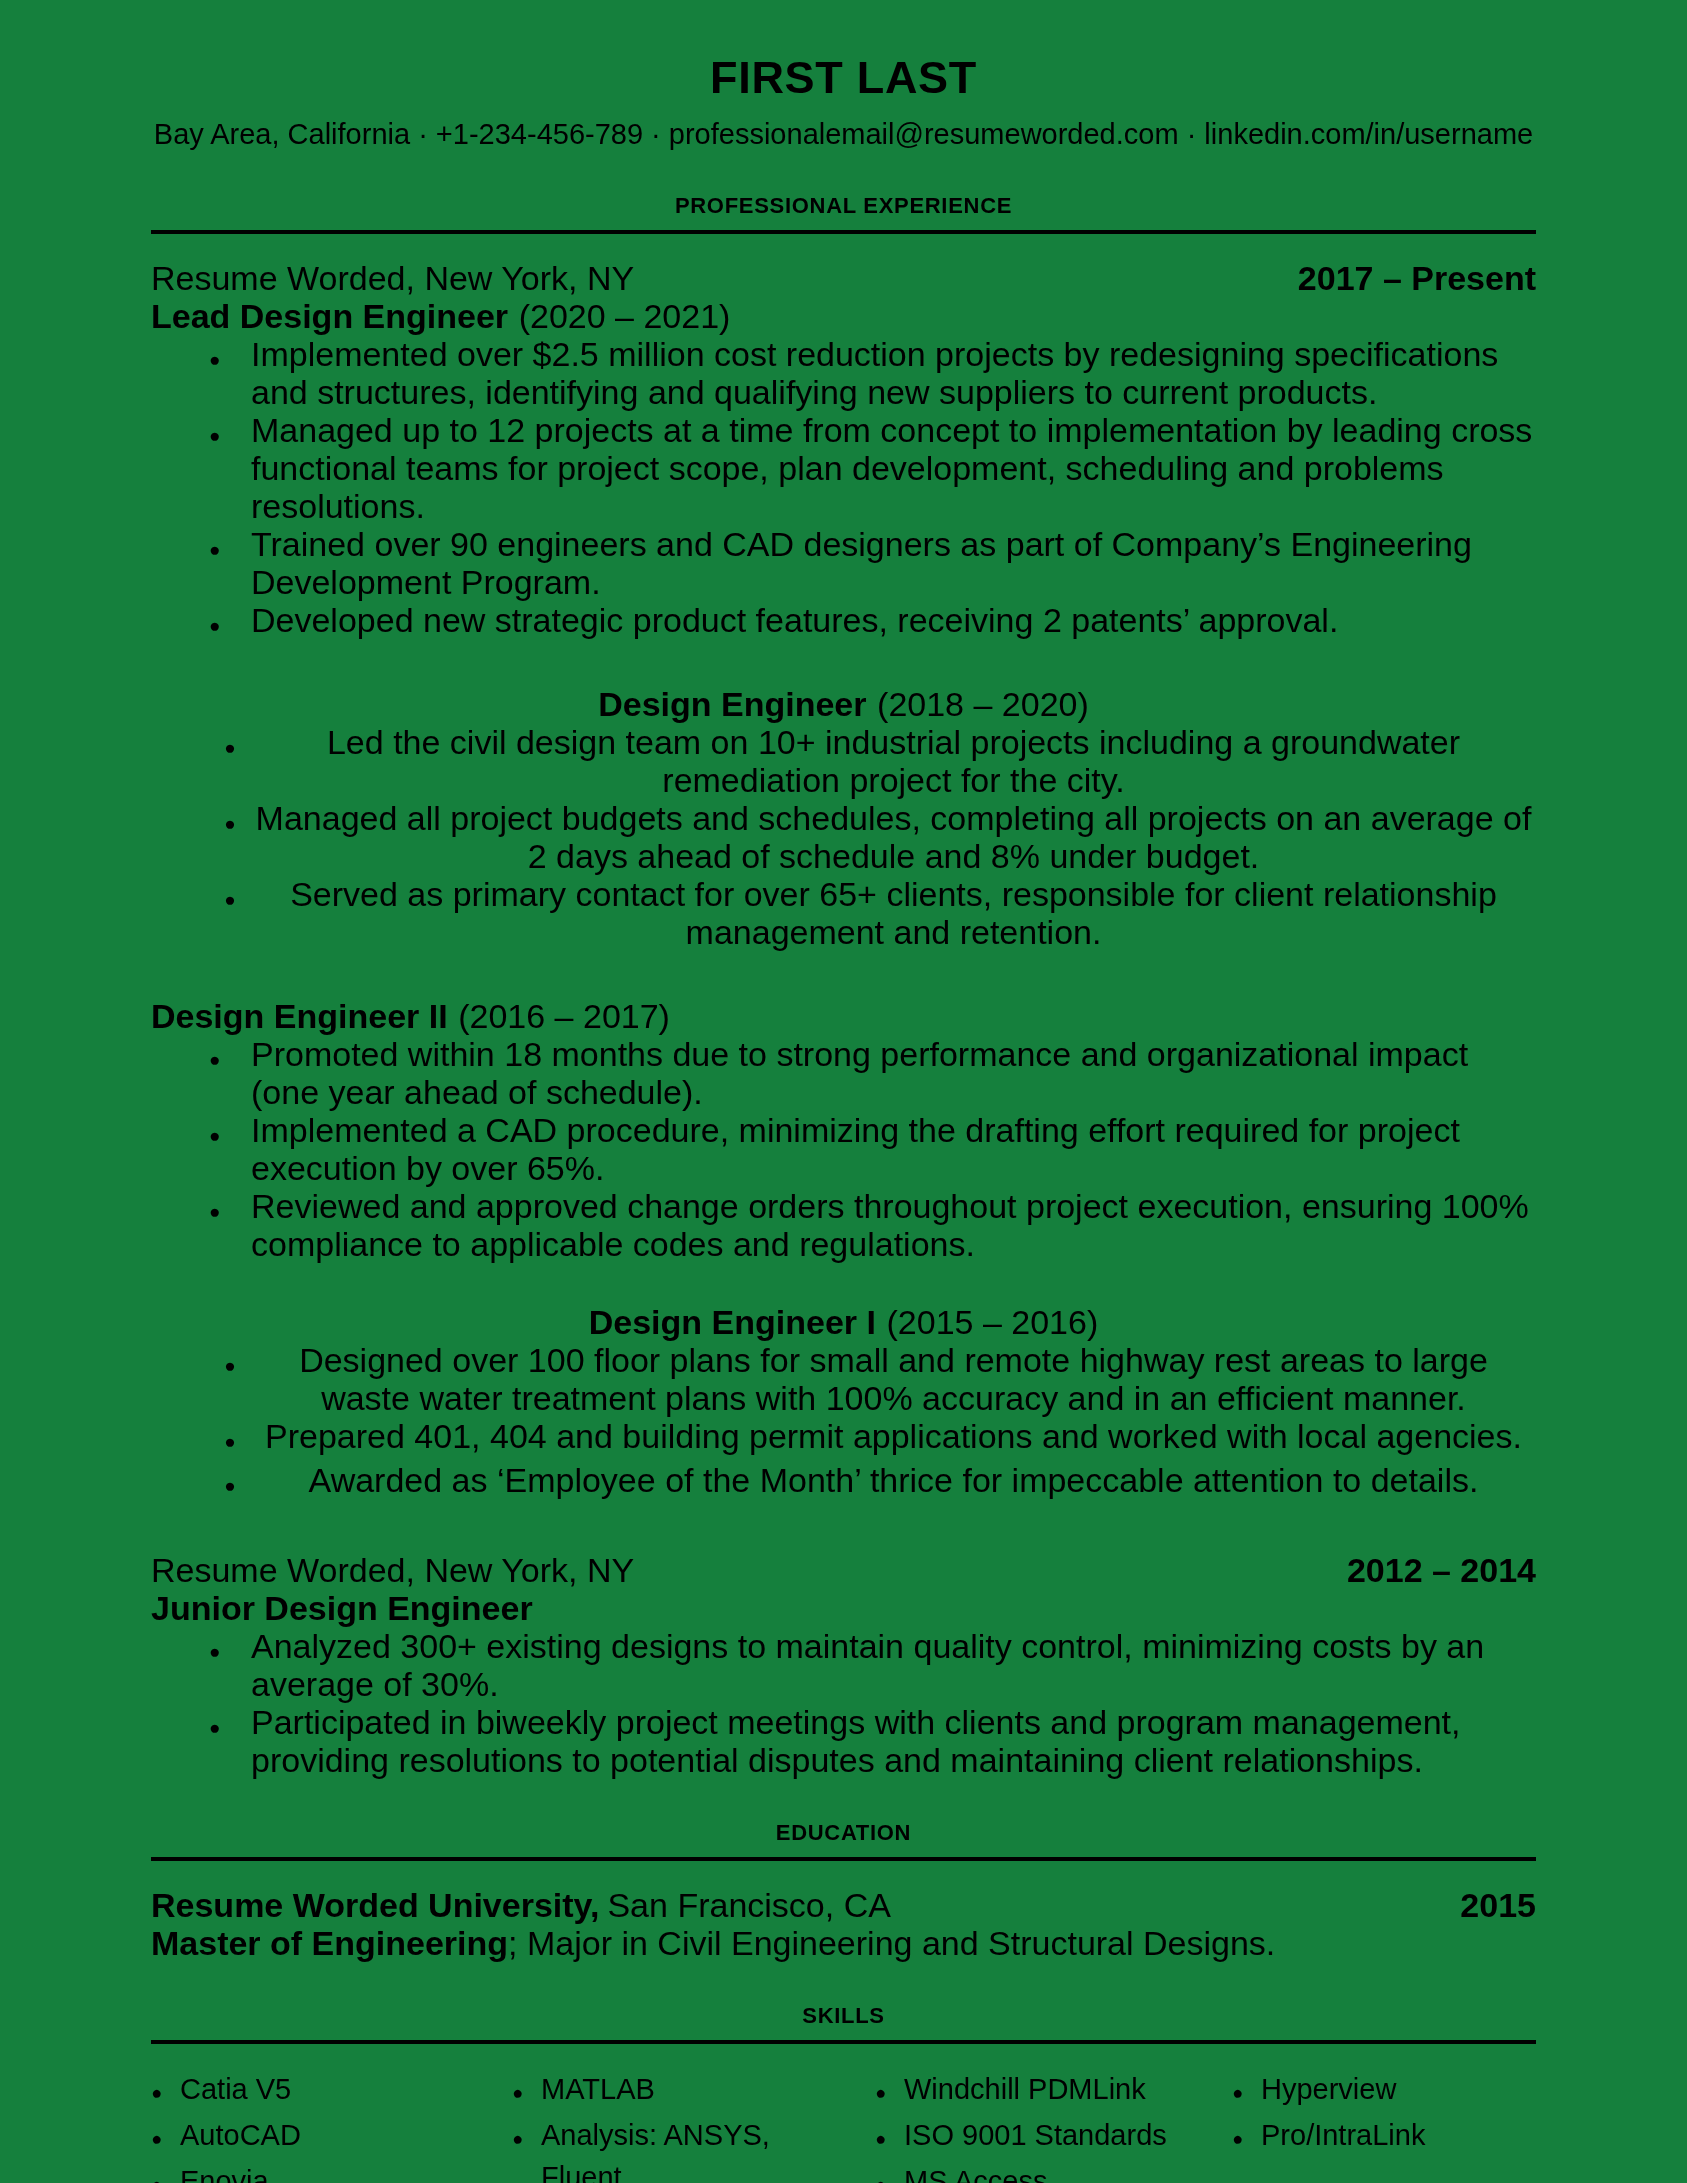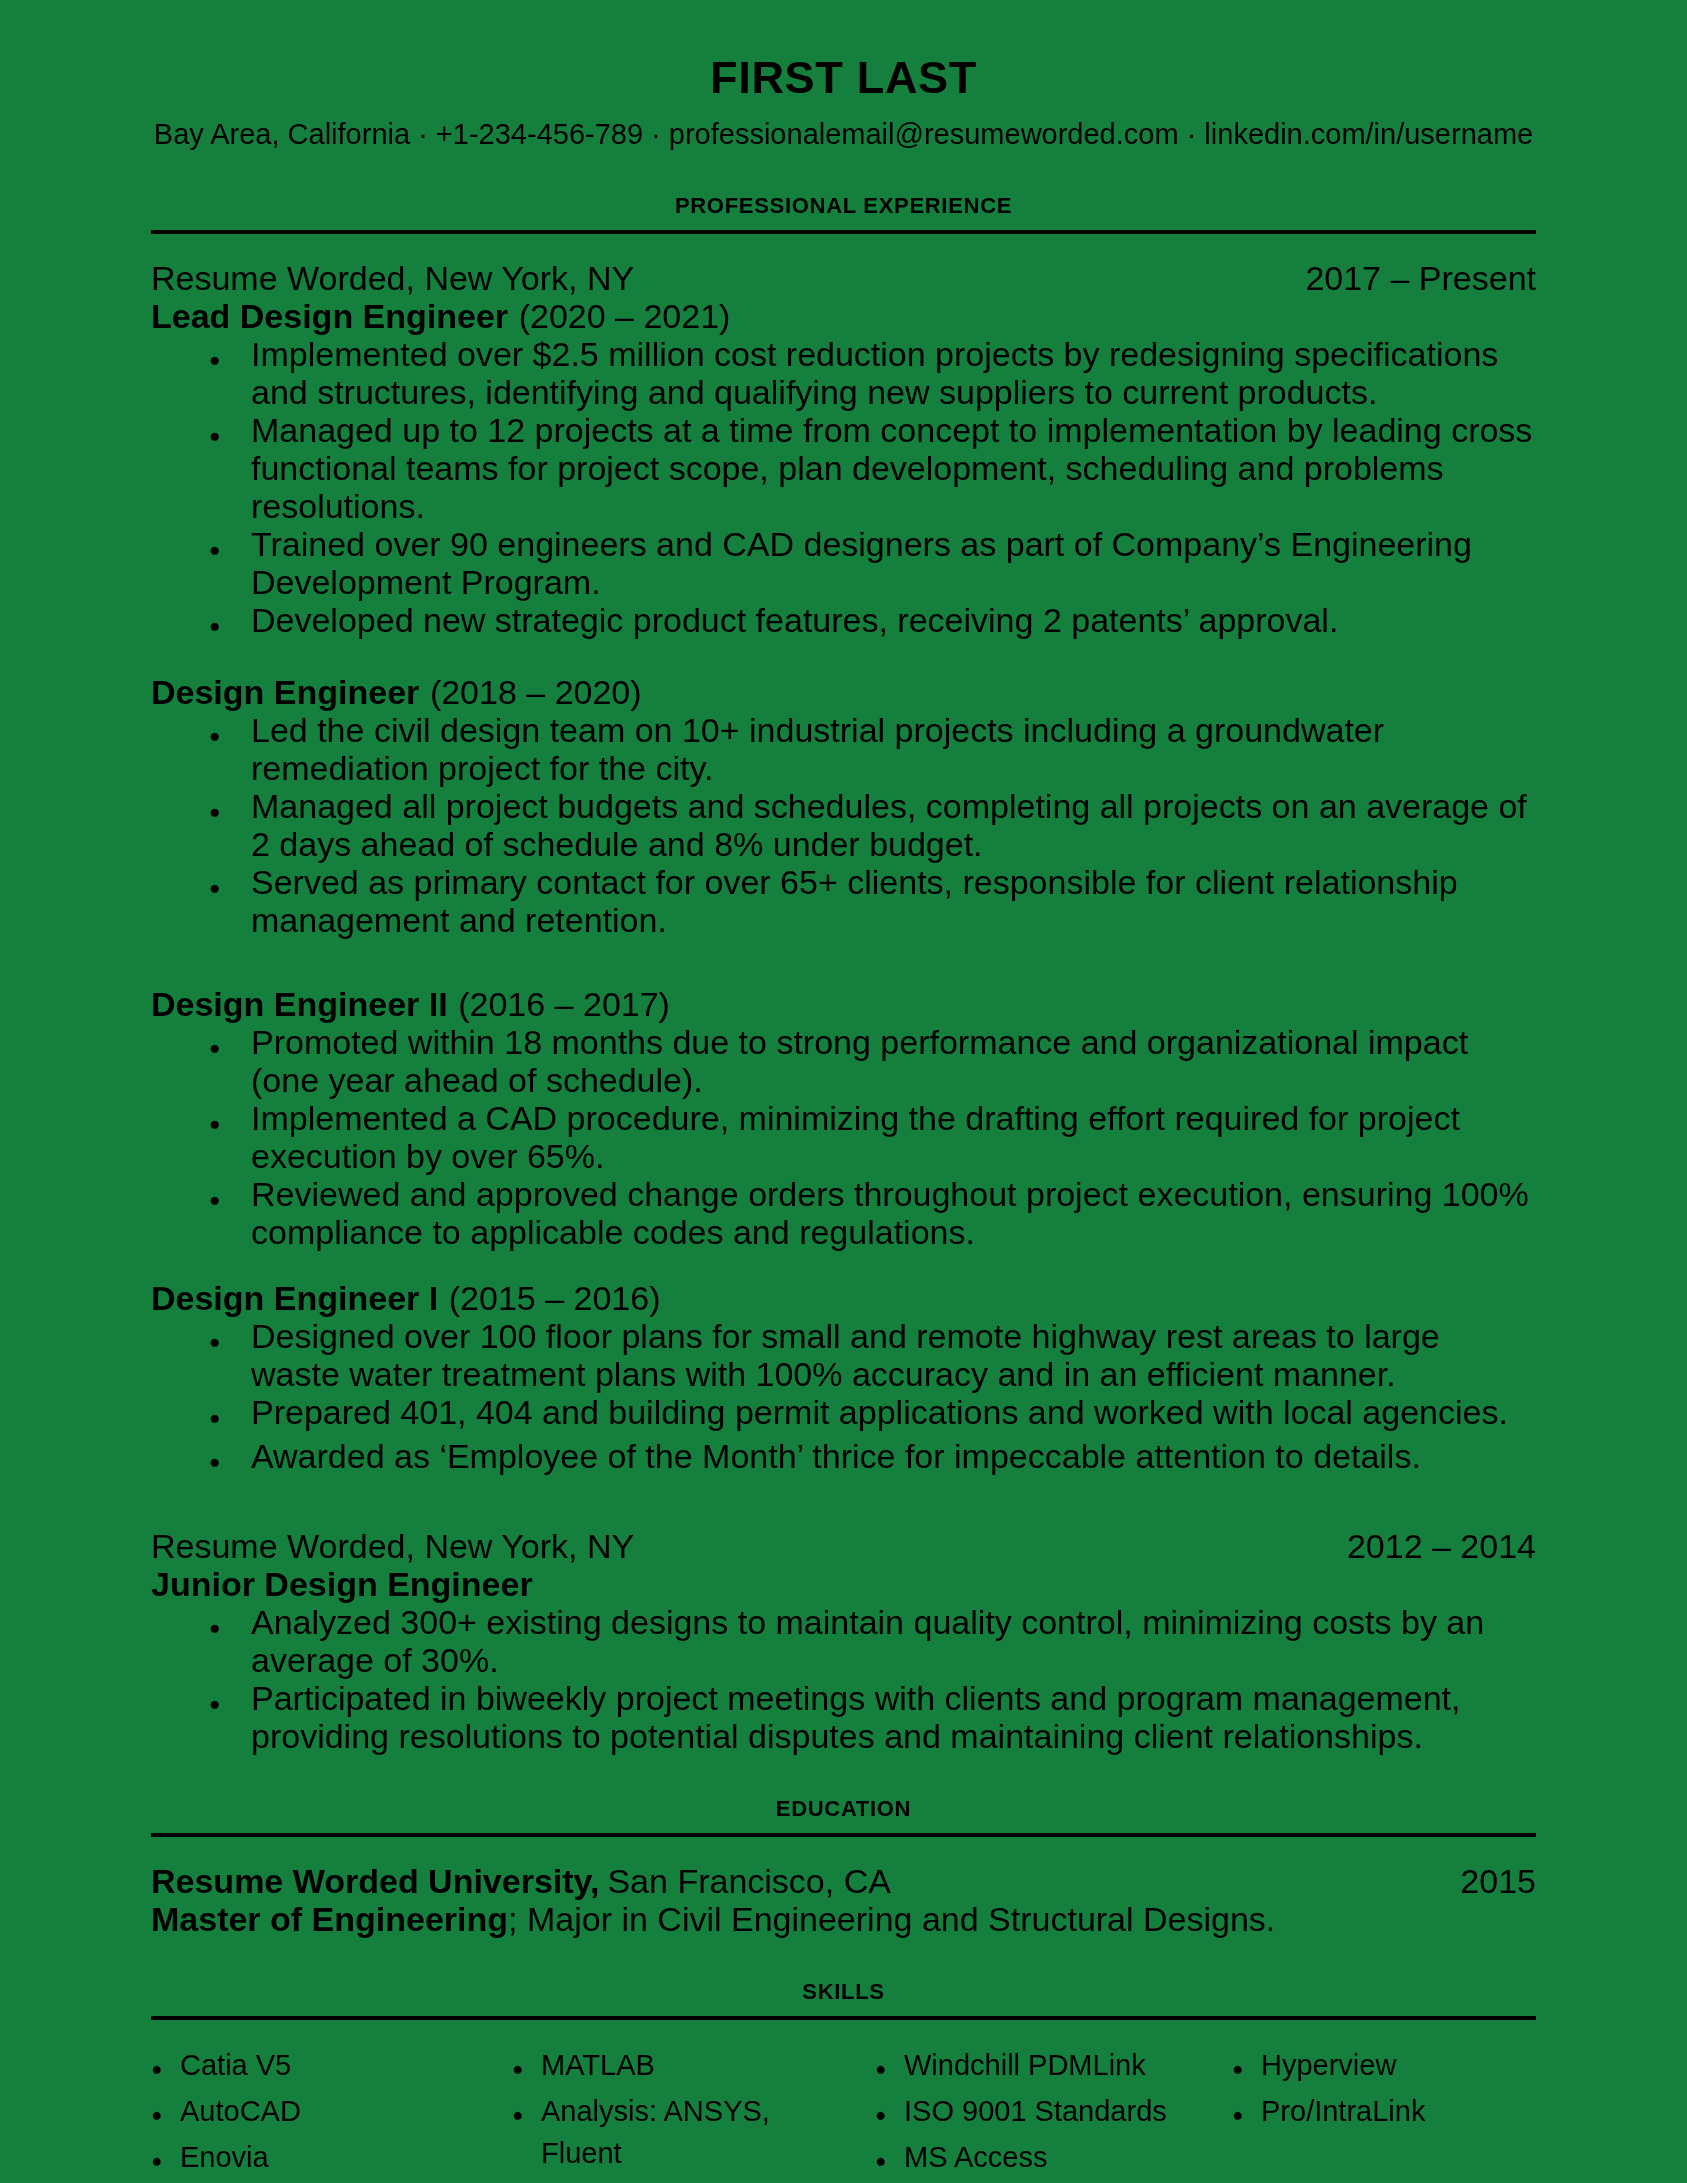--- a/index.html
+++ b/index.html
@@ -42,22 +42,22 @@
     border: none;
     border-top: 4px solid #000000;
     margin: 10.6px 0 0 0;
   }
 
   
   .sec-body { margin-top: 25px; font-size: 34px; line-height: 38px; }
   .company + .company { margin-top: 46px; }
   .company-row { display: flex; justify-content: space-between; align-items: baseline; }
   .company-name { font-weight: normal; }
-  .company-dates { font-weight: normal; white-space: nowrap; }
-  .role + .role { margin-top: 28px; }
+  .company-dates { font-weight: bold; white-space: nowrap; }
+  .role + .role { margin-top: 40px; text-align: center; }
   .role-row { font-weight: bold; }
   .role-dates { font-weight: normal; margin-left: 10.6px; }
 
   ul.bullets { list-style: none; margin: 0; padding: 0 0 0 58px; }
   li.bullet { display: flex; }
   .dot { flex: 0 0 42px; }
   .dot::before { content: "●"; font-size: 19px; }
   .btext { flex: 1; }
 
   

